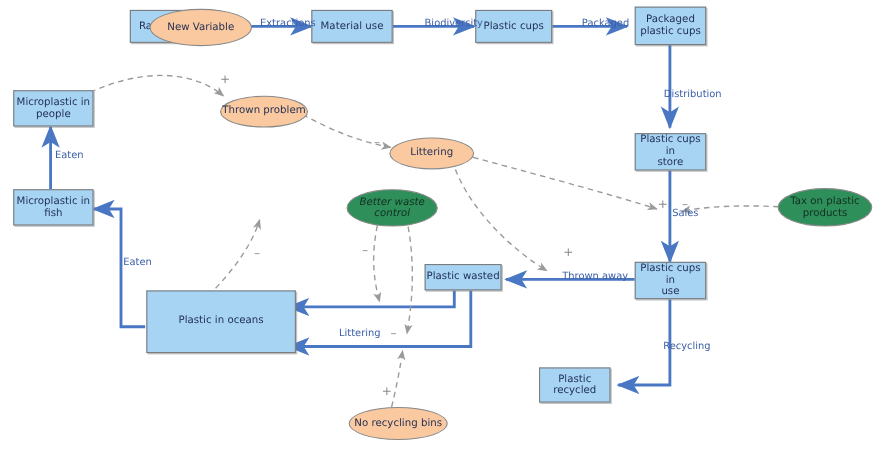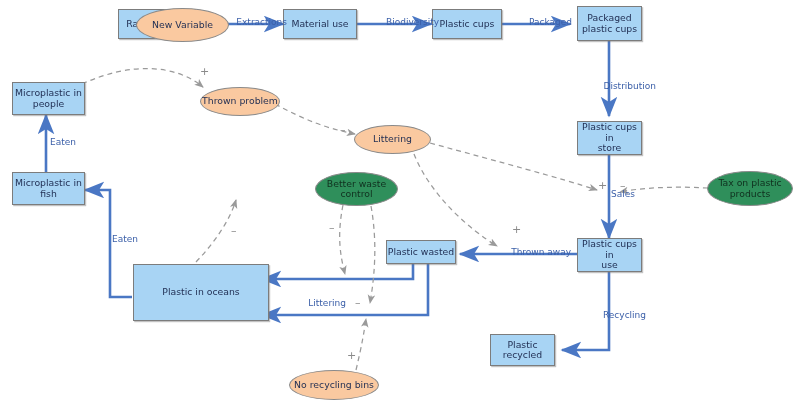--- a/index.html
+++ b/index.html
@@ -146,25 +146,25 @@
 
   <div class="node ellipse el-orange" style="left:200px;top:87px;width:80px;height:29px;">
     <span>Thrown problem</span>
   </div>
 
   <div class="node ellipse el-orange" style="left:354px;top:125px;width:77px;height:29px;">
     <span>Littering</span>
   </div>
 
 
-  <div class="node ellipse el-orange" style="left:289px;top:370px;width:90px;height:30px;">
+  <div class="node ellipse el-orange" style="left:317px;top:370px;width:90px;height:30px;">
     <span>No recycling bins</span>
   </div>
 
-  <div class="node ellipse el-green" style="left:315px;top:172px;width:83px;height:34px;">
+  <div class="node ellipse el-green" style="left:315px;top:172px;width:83px;height:34px;font-style:italic;">
     <span>Better waste
 control</span>
   </div>
 
   <div class="node ellipse el-green" style="left:707px;top:171px;width:86px;height:35px;">
     <span>Tax on plastic
 products</span>
   </div>
 
   <div class="edge-label" style="left:193px;top:17px;width:94px;"><span>Extractions</span></div>

